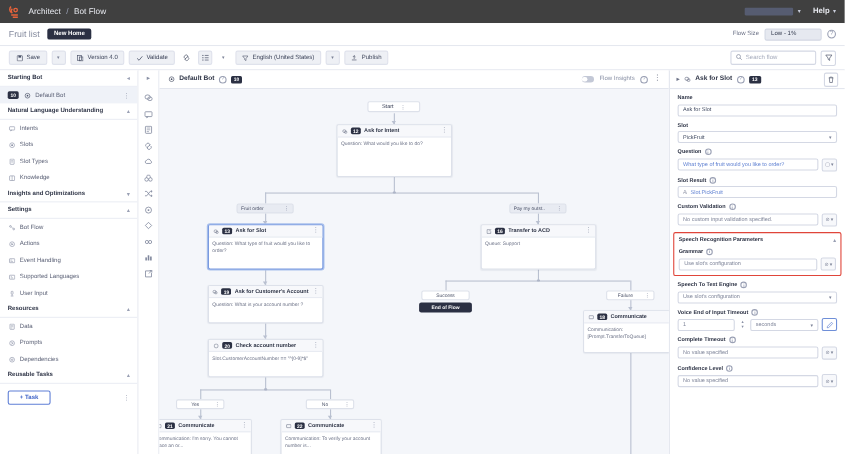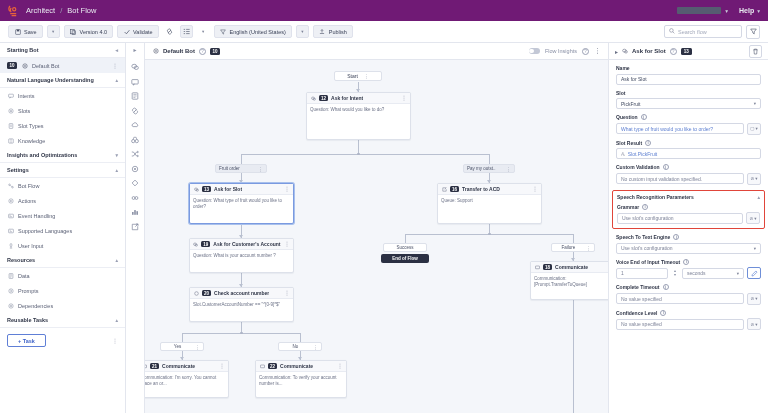--- a/index.html
+++ b/index.html
@@ -7,21 +7,21 @@
   body {
     font-family: "Liberation Sans", sans-serif;
     font-size: 6.5px;
     color:#30374a;
     background:#ffffff;
   }
   .app { width:768px; height:413px; display:flex; flex-direction:column; }
 
   
   .topbar {
-    height:21px; background:#701a75; display:flex; align-items:center;
+    height:21px; background:#404040; display:flex; align-items:center;
     padding:0 8px; flex:0 0 21px;
   }
   .logo { width:11px; height:12px; margin-right:7px; position:relative; }
   .logo svg { display:block; }
   .crumbs { display:flex; align-items:center; gap:5px; color:#e8eaf0; font-size:7.5px; }
   .crumb-sep { color:#9aa0b4; }
   .top-right { margin-left:auto; display:flex; align-items:center; gap:11px; }
   .user-chip { width:44px; height:7px; background:#565c71; border-radius:1px; }
   .cv { font-size:5.5px; color:#c9cddb; }
   .help { color:#e8eaf0; font-size:7px; font-weight:bold; }
@@ -263,20 +263,29 @@
         <div class="user-chip"></div>
         <span class="cv">▾</span>
       </div>
       <div style="display:flex;align-items:center;gap:3px;">
         <span class="help">Help</span>
         <span class="cv">▾</span>
       </div>
     </div>
   </div>
 
+  <div class="titlerow">
+    <span class="flowtitle">Fruit list</span>
+    <span class="newhome">New Home</span>
+    <div class="titlerow-right">
+      <span class="flowsize-lab">Flow Size</span>
+      <span class="flowsize-val">Low - 1%</span>
+      <span class="info-circ">?</span>
+    </div>
+  </div>
 
   <div class="toolbar">
     <div class="tb-btn">
       <span class="tb-icn">
         <svg width="6" height="6" viewBox="0 0 10 10">
             <rect x="1" y="1" width="8" height="8" rx="1" fill="none" stroke="#4a5167" stroke-width="1"></rect>
             <rect x="3" y="1" width="4" height="3" fill="#4a5167"></rect>
           </svg>
       </span>
       <span>Save</span>

